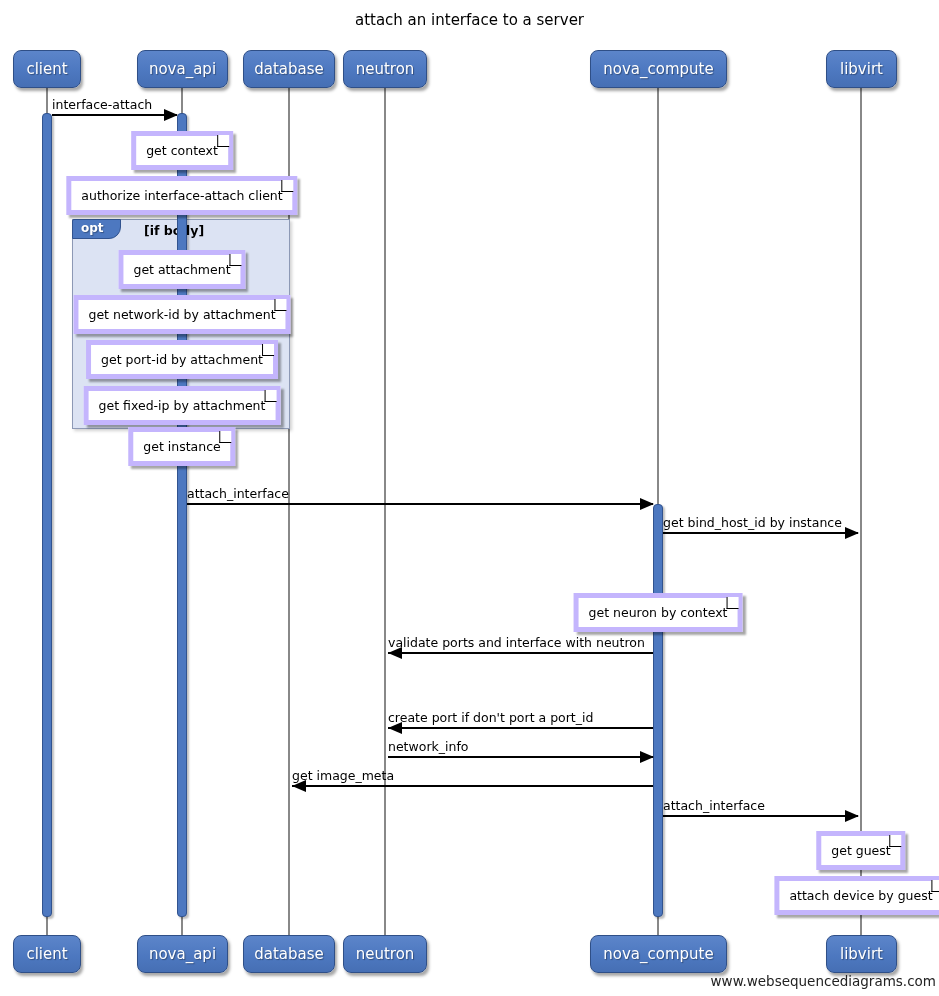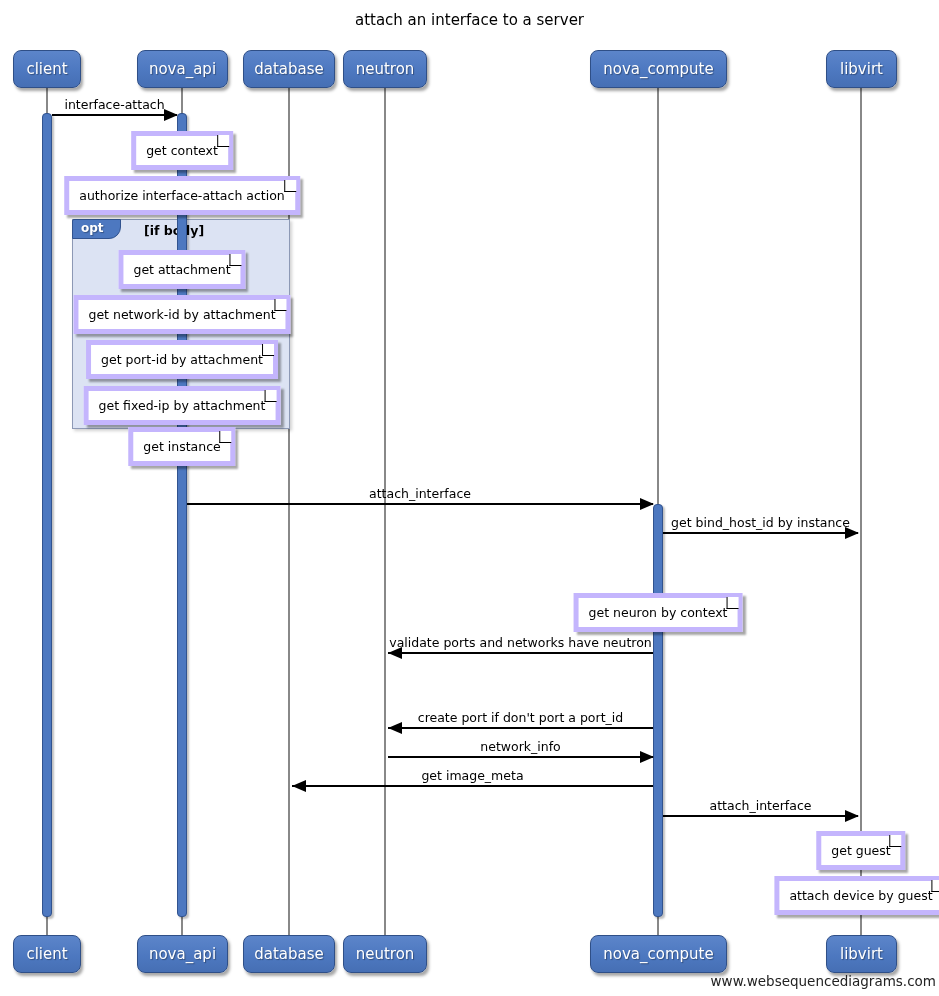--- a/index.html
+++ b/index.html
@@ -51,21 +51,21 @@
     background:var(--note-fill,#ffffff); border:5px solid #c4b5fd;
     box-shadow:3px 3px 2px rgba(0,0,0,0.35);
     padding:7px 10px; font-size:12.5px; white-space:nowrap;
   }
   .note .fold {
     position:absolute; top:-1px; right:-1px; width:11px; height:11px;
     background:var(--note-fill,#ffffff);
     border-left:1px solid #000; border-bottom:1px solid #000;
   }
   .msg-label {
-    position:absolute; z-index:5; text-align:center; font-size:12.5px;
+    position:absolute; z-index:5; text-align:left; font-size:12.5px;
     height:16px; line-height:16px; white-space:nowrap;
   }
   .msg-line {
     position:absolute; z-index:5; height:0;
     border-top:2px solid var(--arrow,#000);
   }
   .head-r, .head-l {
     position:absolute; z-index:5; width:0; height:0;
     border-top:6px solid transparent; border-bottom:6px solid transparent;
   }
@@ -149,21 +149,21 @@
     <div class="head-r" style="left:640px;top:498px"></div>
   </div>
 
   <div>
     <div class="msg-label" style="left:663px;top:515px;width:195px">get bind_host_id by instance</div>
     <div class="msg-line" style="left:663px;top:532px;width:195px"></div>
     <div class="head-r" style="left:845px;top:527px"></div>
   </div>
 
   <div>
-    <div class="msg-label" style="left:388px;top:635px;width:265px">validate ports and networks have neutron</div>
+    <div class="msg-label" style="left:388px;top:635px;width:265px">validate ports and interface with neutron</div>
     <div class="msg-line" style="left:388px;top:652px;width:265px"></div>
     <div class="head-l" style="left:388px;top:647px"></div>
   </div>
 
   <div>
     <div class="msg-label" style="left:388px;top:710px;width:265px">create port if don't port a port_id</div>
     <div class="msg-line" style="left:388px;top:727px;width:265px"></div>
     <div class="head-l" style="left:388px;top:722px"></div>
   </div>
 
@@ -179,21 +179,21 @@
     <div class="head-l" style="left:292px;top:780px"></div>
   </div>
 
   <div>
     <div class="msg-label" style="left:663px;top:798px;width:195px">attach_interface</div>
     <div class="msg-line" style="left:663px;top:815px;width:195px"></div>
     <div class="head-r" style="left:845px;top:810px"></div>
   </div>
 
   <div class="note" style="left:182px;top:131px"><span>get context</span><i class="fold"></i></div>
-  <div class="note" style="left:182px;top:176px"><span>authorize interface-attach action</span><i class="fold"></i></div>
+  <div class="note" style="left:182px;top:176px"><span>authorize interface-attach client</span><i class="fold"></i></div>
   <div class="note" style="left:182px;top:250px"><span>get attachment</span><i class="fold"></i></div>
   <div class="note" style="left:182px;top:340px"><span>get port-id by attachment</span><i class="fold"></i></div>
   <div class="note" style="left:182px;top:295px"><span>get network-id by attachment</span><i class="fold"></i></div>
   <div class="note" style="left:182px;top:386px"><span>get fixed-ip by attachment</span><i class="fold"></i></div>
   <div class="note" style="left:182px;top:427px"><span>get instance</span><i class="fold"></i></div>
   <div class="note" style="left:658px;top:593px"><span>get neuron by context</span><i class="fold"></i></div>
   <div class="note" style="left:861px;top:831px"><span>get guest</span><i class="fold"></i></div>
   <div class="note" style="left:861px;top:876px"><span>attach device by guest</span><i class="fold"></i></div>
 
   <div class="watermark">www.websequencediagrams.com</div>

